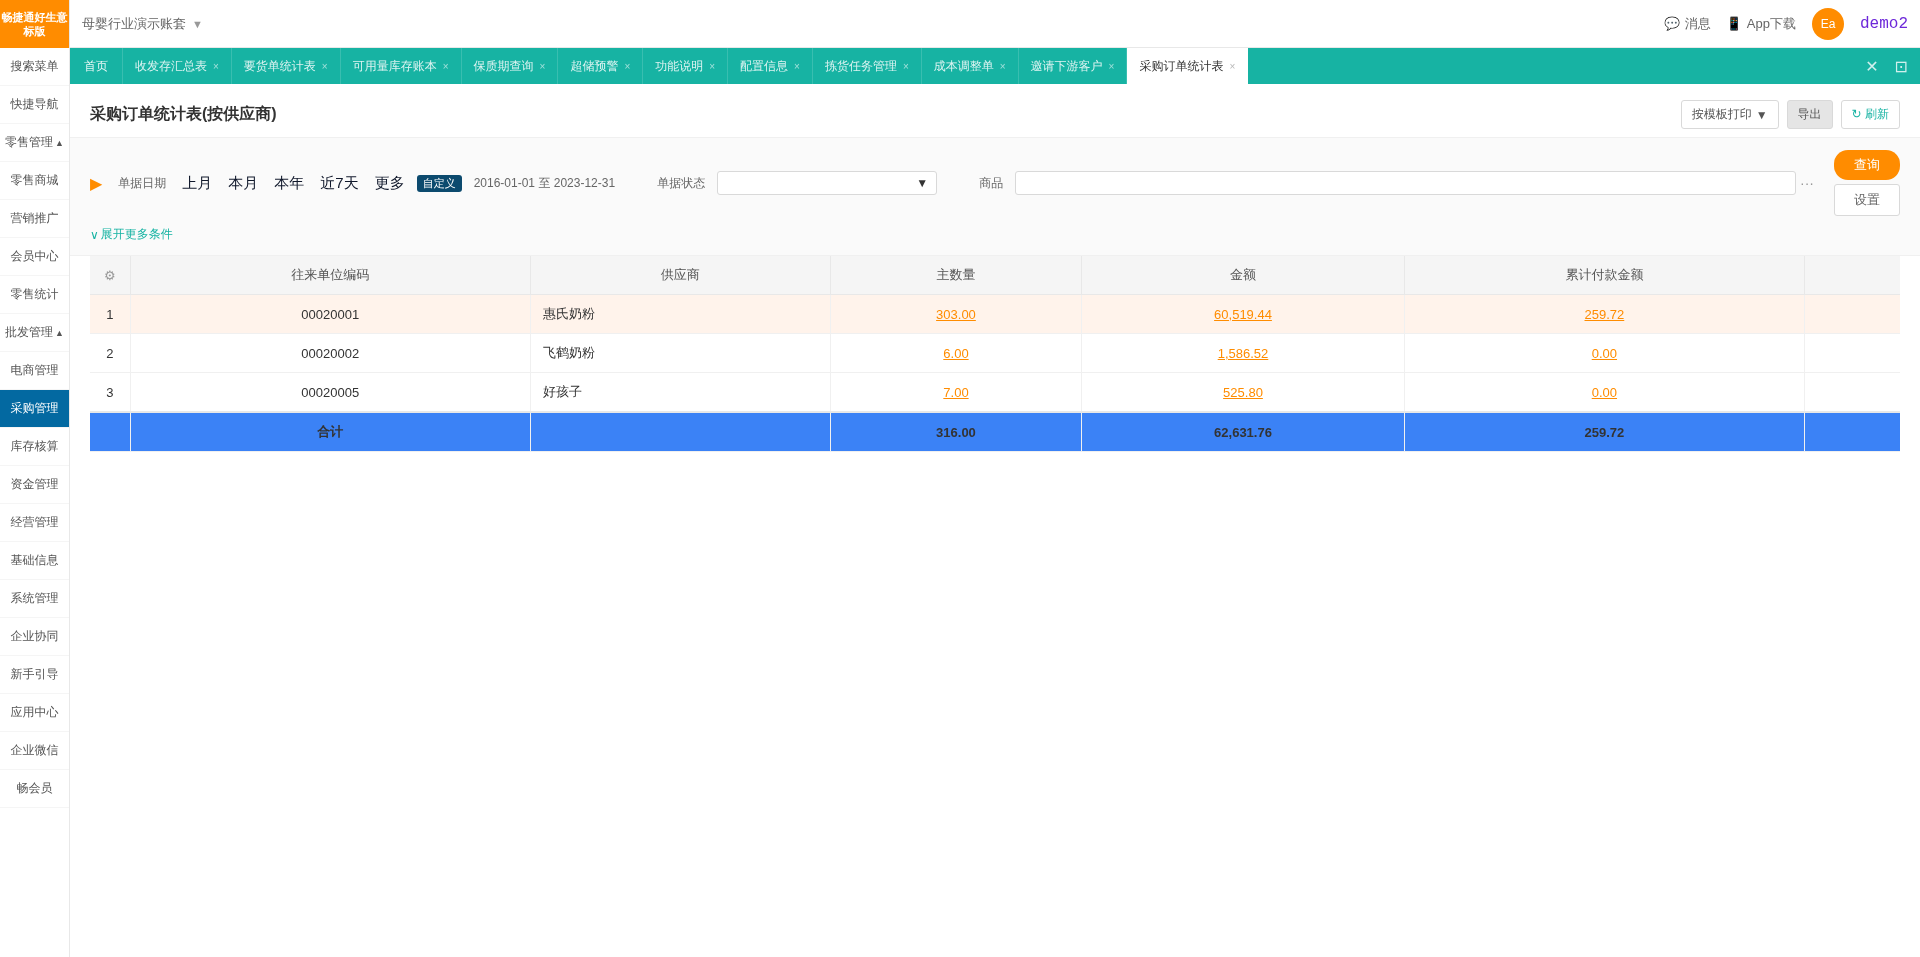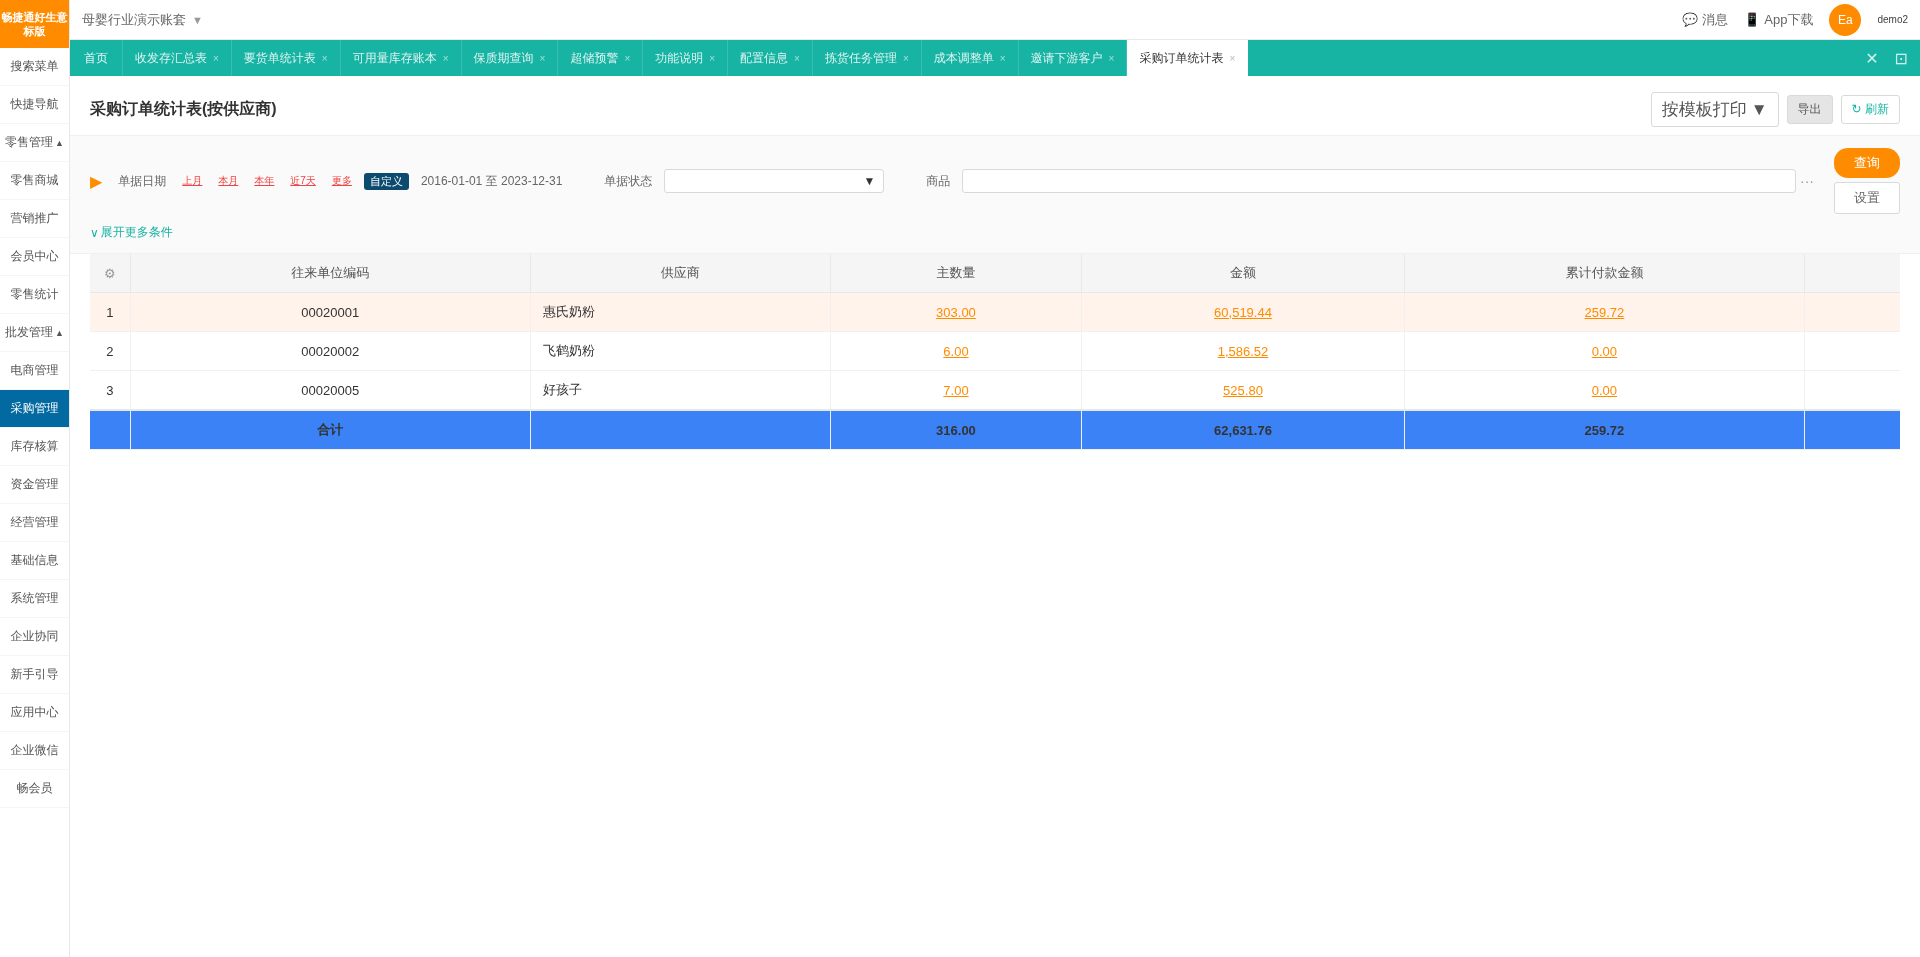--- a/index.html
+++ b/index.html
@@ -10,21 +10,21 @@
     .sidebar-logo { background: #ff8c00; height: 48px; display: flex; align-items: center; justify-content: center; }
     .sidebar-logo-text { color: #fff; font-size: 11px; font-weight: bold; text-align: center; line-height: 1.3; }
     .sidebar-nav-item { padding: 10px 4px; text-align: center; cursor: pointer; font-size: 12px; color: #555; border-bottom: 1px solid #f5f5f5; }
     .sidebar-nav-item.active { background: #0369a1; color: #fff; }
     .sidebar-nav-item.has-arrow { display: flex; align-items: center; justify-content: center; gap: 2px; }
 
     
     .main { flex: 1; display: flex; flex-direction: column; overflow: hidden; }
 
     
-    .topbar { height: 40px; background: #fff; display: flex; align-items: center; padding: 0 12px; border-bottom: 1px solid #e8e8e8; }
+    .topbar { height: 48px; background: #fff; display: flex; align-items: center; padding: 0 12px; border-bottom: 1px solid #e8e8e8; }
     .topbar-workspace { flex: 1; display: flex; align-items: center; gap: 6px; }
     .topbar-workspace-label { font-size: 13px; color: #666; }
     .topbar-workspace-arrow { color: #999; font-size: 11px; }
     .topbar-actions { display: flex; align-items: center; gap: 16px; }
     .topbar-action { display: flex; align-items: center; gap: 4px; color: #666; font-size: 13px; cursor: pointer; }
     .user-avatar { width: 32px; height: 32px; border-radius: 50%; background: #ff8c00; display: flex; align-items: center; justify-content: center; color: #fff; font-size: 12px; cursor: pointer; }
 
     
     .tabbar { height: 36px; background: #17b3a3; display: flex; align-items: stretch; overflow-x: auto; }
     .tab-item { display: flex; align-items: center; padding: 0 12px; font-size: 12px; color: rgba(255,255,255,0.85); cursor: pointer; white-space: nowrap; border-right: 1px solid rgba(255,255,255,0.15); gap: 4px; position: relative; }
@@ -33,30 +33,30 @@
     .tab-item.active .tab-close { color: #999; }
     .tab-home { padding: 0 14px; color: rgba(255,255,255,0.9); font-size: 12px; }
     .tabbar-end { margin-left: auto; display: flex; align-items: center; padding: 0 8px; gap: 8px; }
     .tabbar-end-btn { color: rgba(255,255,255,0.8); font-size: 16px; cursor: pointer; padding: 2px 4px; }
 
     
     .page { flex: 1; background: #fff; overflow-y: auto; padding: 0; }
     .page-header { padding: 16px 20px 8px; display: flex; align-items: center; justify-content: space-between; border-bottom: 1px solid #f0f0f0; }
     .page-title { font-size: 16px; font-weight: bold; color: #333; }
     .page-header-actions { display: flex; align-items: center; gap: 8px; }
-    .btn-template { background: #fff; border: 1px solid #d9d9d9; padding: 5px 10px; font-size: 17px; cursor: pointer; border-radius: 3px; color: #555; display: flex; align-items: center; gap: 4px; }
+    .btn-template { background: #fff; border: 1px solid #d9d9d9; padding: 5px 10px; font-size: 12px; cursor: pointer; border-radius: 3px; color: #555; display: flex; align-items: center; gap: 4px; }
     .btn-export { background: #e5e5e5; border: 1px solid #d9d9d9; padding: 5px 10px; font-size: 12px; cursor: pointer; border-radius: 3px; color: #555; }
     .btn-refresh { background: #fff; border: 1px solid #d9d9d9; padding: 5px 10px; font-size: 12px; cursor: pointer; border-radius: 3px; color: #17b3a3; }
 
     
     .filter-area { padding: 12px 20px; background: #fafafa; border-bottom: 1px solid #f0f0f0; }
     .filter-row { display: flex; align-items: center; gap: 12px; flex-wrap: wrap; }
     .filter-label { color: #666; font-size: 12px; white-space: nowrap; }
     .filter-date-shortcuts { display: flex; gap: 8px; align-items: center; }
-    .date-shortcut { font-size: 10px; color: #ef4444; cursor: pointer; padding: 2px 4px; text-decoration: underline; }
+    .date-shortcut { font-size: 15px; color: #0f172a; cursor: pointer; padding: 2px 4px; }
     .date-range { font-size: 12px; color: #666; }
     .filter-tag-custom { background: #0c4a6e; color: #fff; padding: 1px 6px; border-radius: 3px; font-size: 11px; }
     .filter-select { border: 1px solid #d9d9d9; padding: 4px 8px; font-size: 12px; border-radius: 3px; min-width: 200px; background: #fff; color: #333; cursor: pointer; display: flex; align-items: center; justify-content: space-between; }
     .filter-text-input { border: 1px solid #d9d9d9; padding: 4px 8px; font-size: 12px; border-radius: 3px; min-width: 200px; background: #fff; }
     .filter-more { color: #17b3a3; font-size: 12px; cursor: pointer; display: flex; align-items: center; gap: 2px; }
     .btn-query { background: #ff8c00; color: #fff; border: none; padding: 6px 20px; font-size: 13px; border-radius: 14px; cursor: pointer; }
     .btn-settings { background: #fff; border: 1px solid #d9d9d9; color: #666; padding: 6px 14px; font-size: 13px; border-radius: 3px; cursor: pointer; }
     .filter-left-toggle { color: #ff8c00; font-size: 16px; cursor: pointer; margin-right: 4px; }
 
     
@@ -120,21 +120,21 @@
     <div class="topbar-actions">
       <div class="topbar-action">
         <span>💬</span>
         <span>消息</span>
       </div>
       <div class="topbar-action">
         <span>📱</span>
         <span>App下载</span>
       </div>
       <div class="user-avatar">Ea</div>
-      <span style="font-size:10px;color:#404040;">demo2</span>
+      <span style="font-size:16px;color:#6d28d9;font-family:Liberation Mono, monospace;">demo2</span>
     </div>
   </div>
 
   <div class="tabbar">
     <div id="tabs-container" style="display:flex;align-items:stretch;flex:1;overflow-x:auto;">
         <div class="tab-item tab-home">
           <span>首页</span>
         </div>
         <div class="tab-item">
           <span>收发存汇总表</span>

